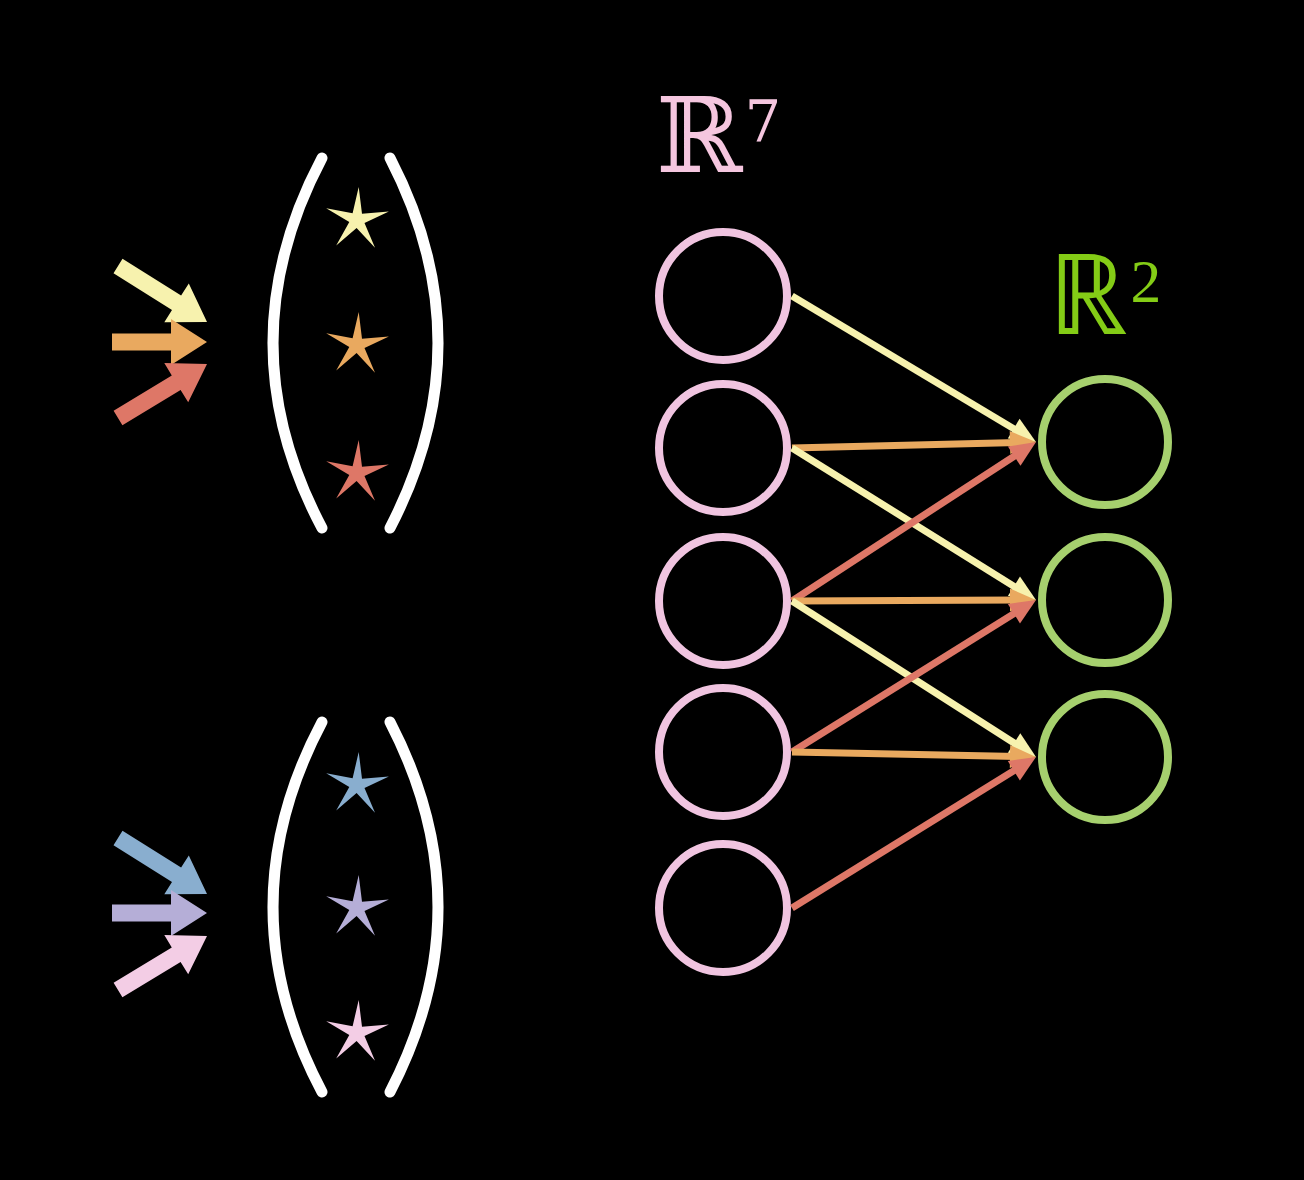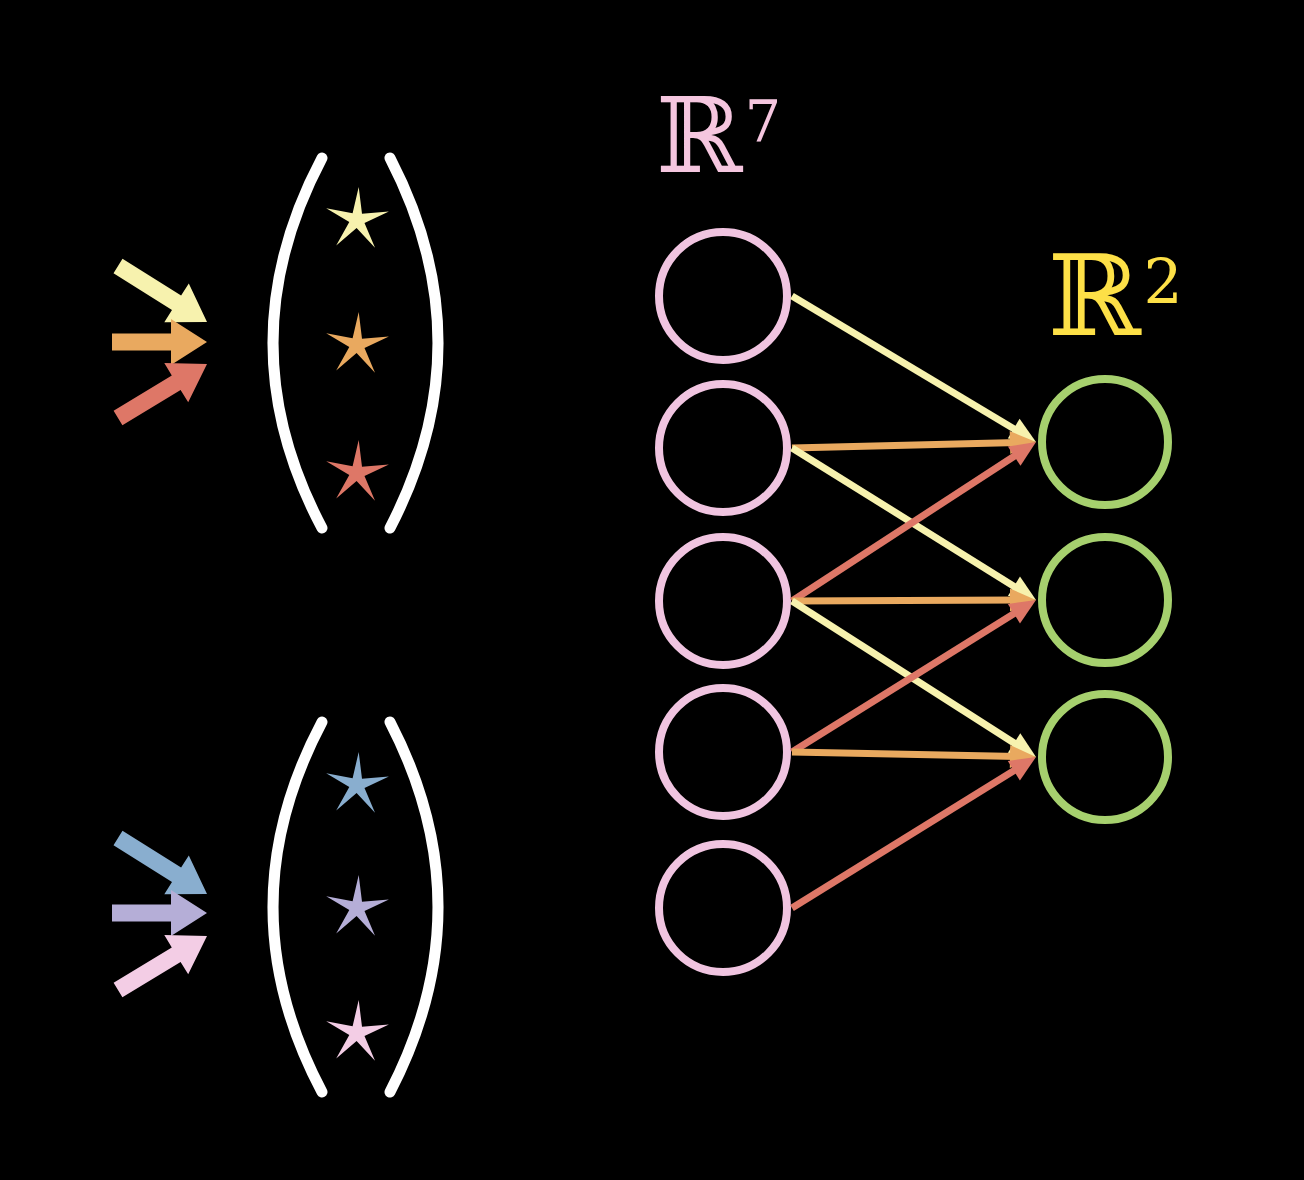--- a/index.html
+++ b/index.html
@@ -85,16 +85,16 @@
       <line x1="792.0" y1="752.0" x2="1017.8" y2="756.6" stroke="#e9a95f" stroke-width="7"></line>
       <polygon points="1036.0,757.0 1009.8,768.0 1010.2,745.0" fill="#e9a95f"></polygon>
       <line x1="792.0" y1="908.0" x2="1020.5" y2="766.6" stroke="#de7767" stroke-width="7"></line>
       <polygon points="1036.0,757.0 1019.9,780.5 1007.8,760.9" fill="#de7767"></polygon>
     </svg>
 
   <div class="rlabel" id="label-input" style="color: rgb(245, 198, 223);">
     <span class="rsym">ℝ</span><span class="rsup">7</span>
   </div>
 
-  <div class="rlabel" id="label-output" style="color: #fde047;">
+  <div class="rlabel" id="label-output" style="color: #84cc16; font-family: Liberation Serif, serif;">
     <span class="rsym">ℝ</span><span class="rsup">2</span>
   </div>
 </div>
 
 </body></html>

